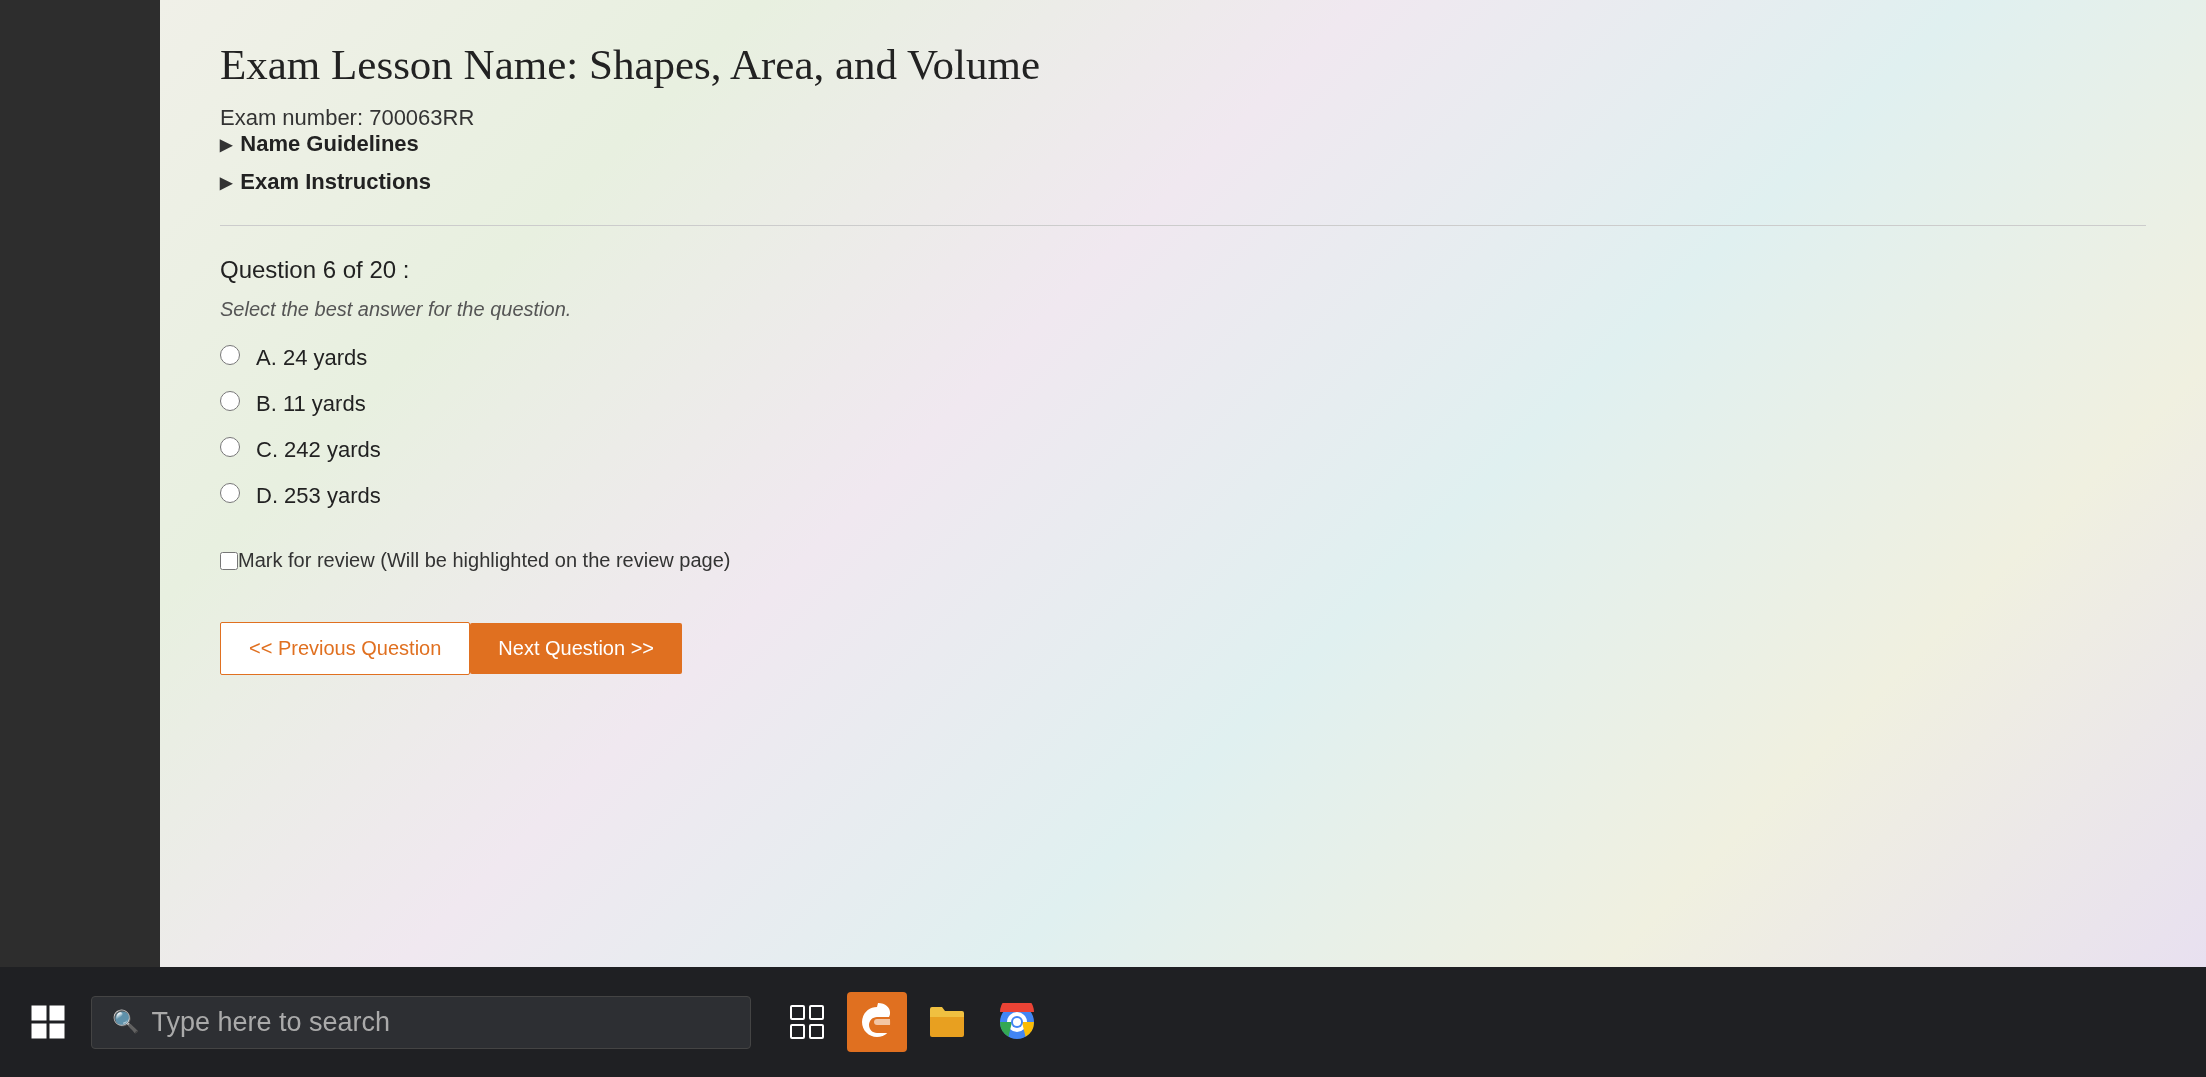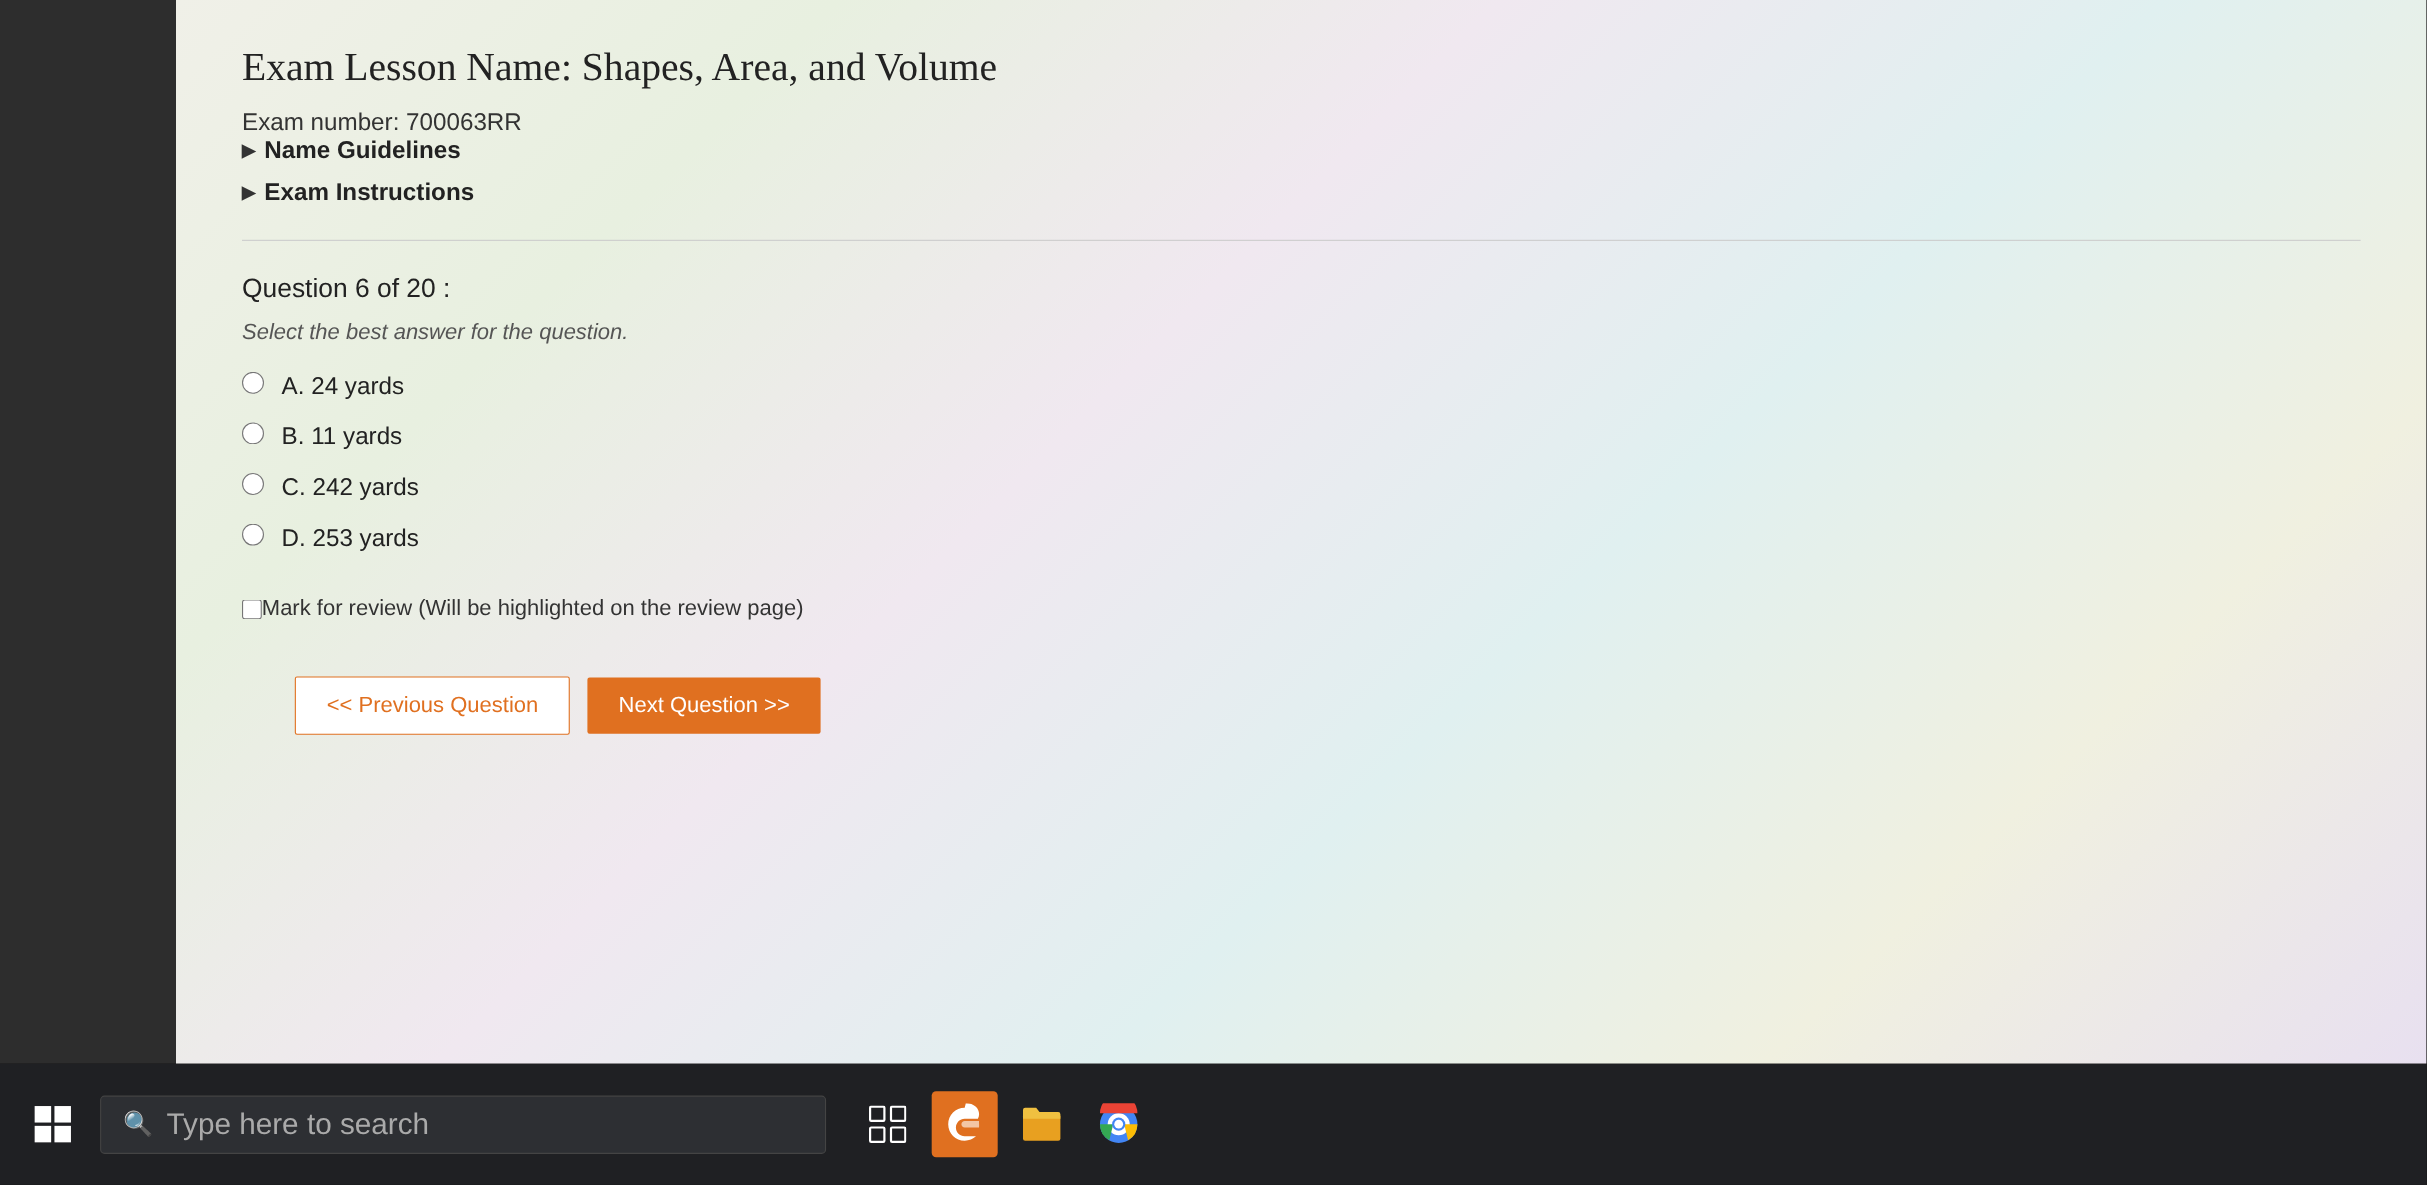--- a/index.html
+++ b/index.html
@@ -28,21 +28,21 @@
 
     .exam-area {
       flex: 1;
       background: linear-gradient(135deg, #f0f0e8 0%, #e8f0e0 20%, #f0e8f0 40%, #e0f0f0 60%, #f0f0e0 80%, #e8e0f0 100%);
       padding: 40px 60px;
       overflow-y: auto;
       position: relative;
     }
 
     .exam-lesson-title {
-      font-size: 36px;
+      font-size: 43px;
       font-weight: 400;
       color: #222;
       margin-bottom: 16px;
       font-family: Georgia, serif;
     }
 
     .exam-number {
       font-size: 22px;
       color: #333;
     }
@@ -126,23 +126,21 @@
     }
 
     .mark-review input[type="checkbox"] {
       width: 18px;
       height: 18px;
       cursor: pointer;
     }
 
     .nav-buttons {
       display: flex;
-      gap: 16px;
-      align-items: center;
-      margin-left: 48px;
+      align-items: center;
     }
 
     .btn-previous {
       padding: 14px 28px;
       border: 1px solid #e07020;
       background: white;
       color: #e07020;
       font-size: 20px;
       cursor: pointer;
       border-radius: 2px;

